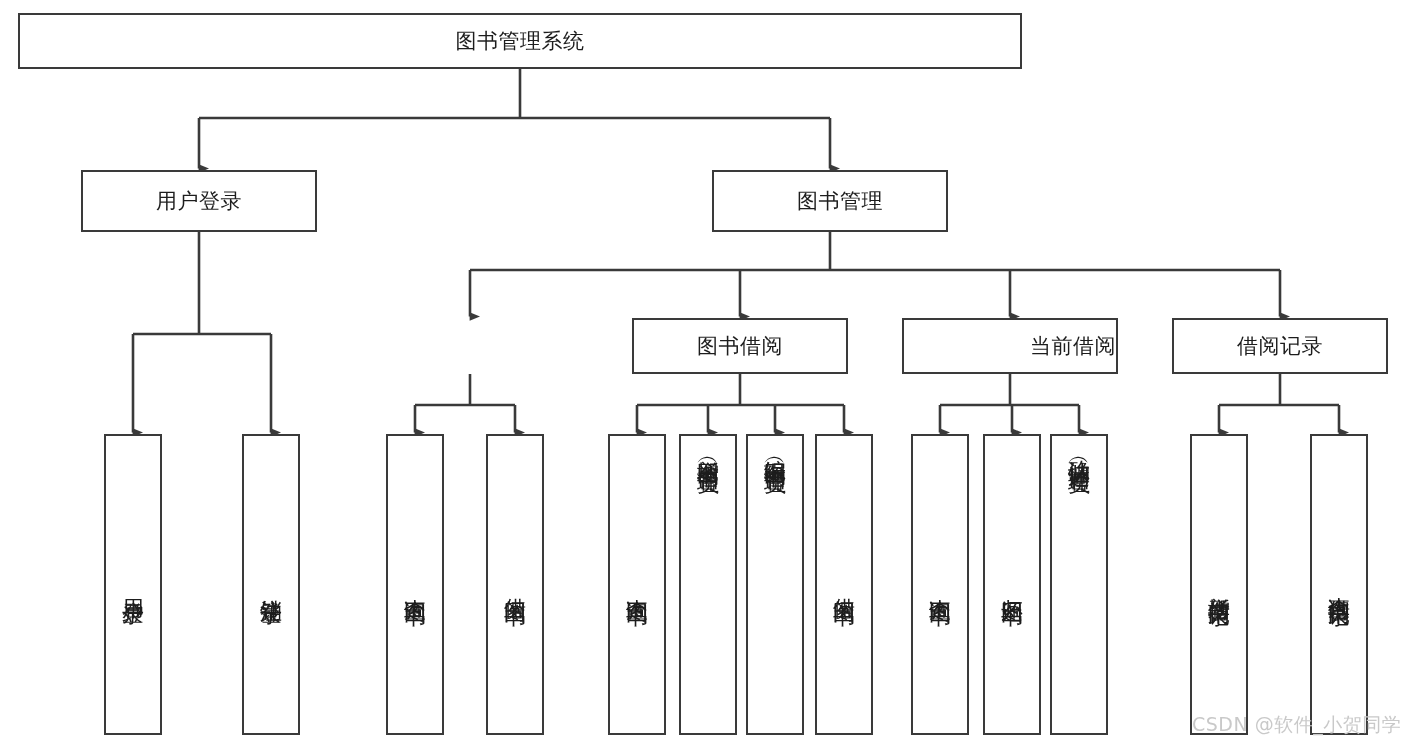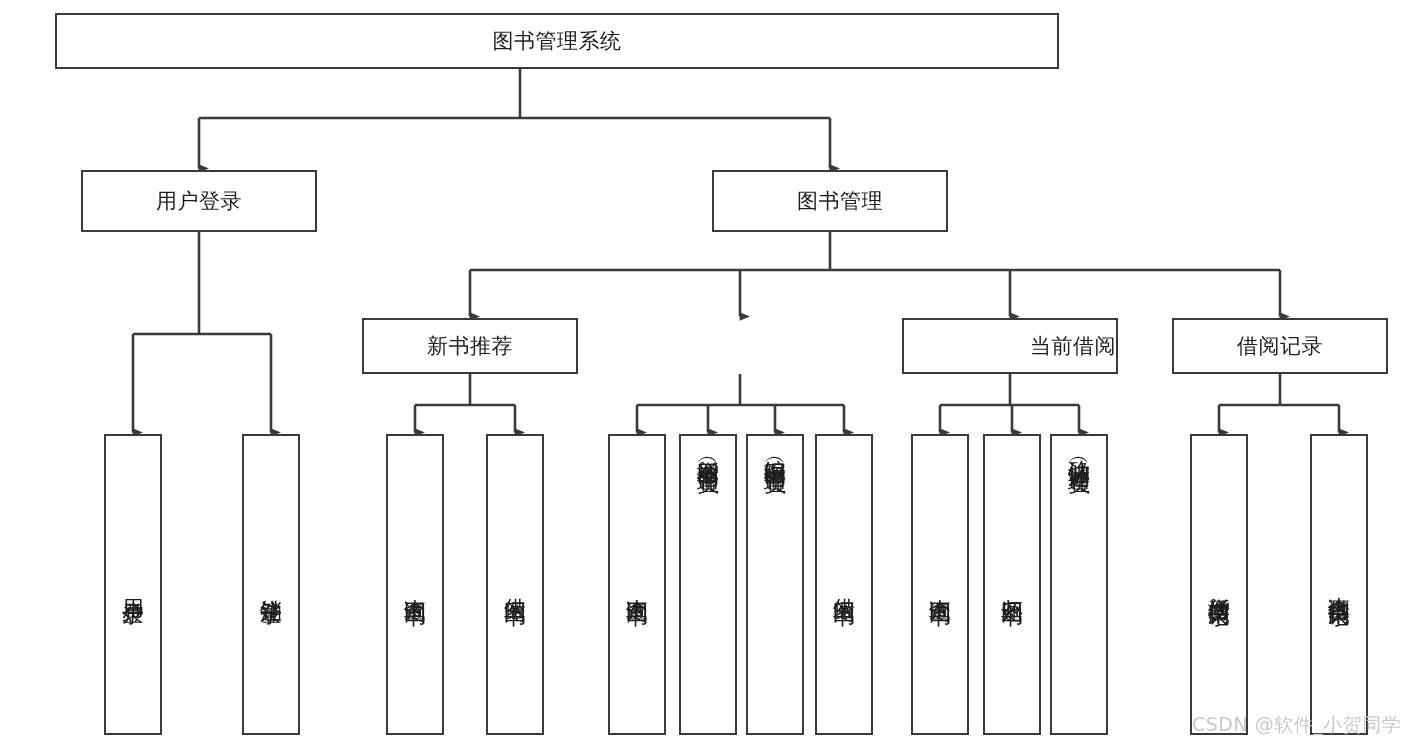--- a/index.html
+++ b/index.html
@@ -113,33 +113,33 @@
         <line x1="940" y1="405" x2="940" y2="432.5" marker-end="url(#arrowhead)"></line>
         <line x1="1012" y1="405" x2="1012" y2="432.5" marker-end="url(#arrowhead)"></line>
         <line x1="1079" y1="405" x2="1079" y2="432.5" marker-end="url(#arrowhead)"></line>
         <line x1="1280" y1="374" x2="1280" y2="405"></line>
         <line x1="1219" y1="405" x2="1339" y2="405"></line>
         <line x1="1219" y1="405" x2="1219" y2="432.5" marker-end="url(#arrowhead)"></line>
         <line x1="1339" y1="405" x2="1339" y2="432.5" marker-end="url(#arrowhead)"></line>
       </g>
   </svg>
 
-  <div class="node root" style="left: 18px; top: 13px; width: 1004px; height: 56px; margin-left: 37px;">
+  <div class="node root" style="left: 18px; top: 13px; width: 1004px; height: 56px;">
     <span class="node-label">图书管理系统</span>
   </div>
 
   <div class="node level1" style="left: 81px; top: 170px; width: 236px; height: 62px;">
     <span class="node-label">用户登录</span>
   </div>
   <div class="node level1" style="left: 712px; top: 170px; width: 236px; height: 62px; padding-left: 20px;">
     <span class="node-label">图书管理</span>
   </div>
 
-  <div class="node level2" style="left: 362px; top: 318px; width: 216px; height: 56px;">
-    <span class="node-label">新书推荐</span>
+  <div class="node level2" style="left: 632px; top: 318px; width: 216px; height: 56px;">
+    <span class="node-label">图书借阅</span>
   </div>
   <div class="node level2" style="left: 902px; top: 318px; width: 216px; height: 56px; justify-content: flex-end;">
     <span class="node-label">当前借阅</span>
   </div>
   <div class="node level2" style="left: 1172px; top: 318px; width: 216px; height: 56px;">
     <span class="node-label">借阅记录</span>
   </div>
 
   <div class="node leaf center-text" style="left: 104px; top: 434px; width: 58px; height: 301px;">
     <span class="node-label">用户登录</span>

